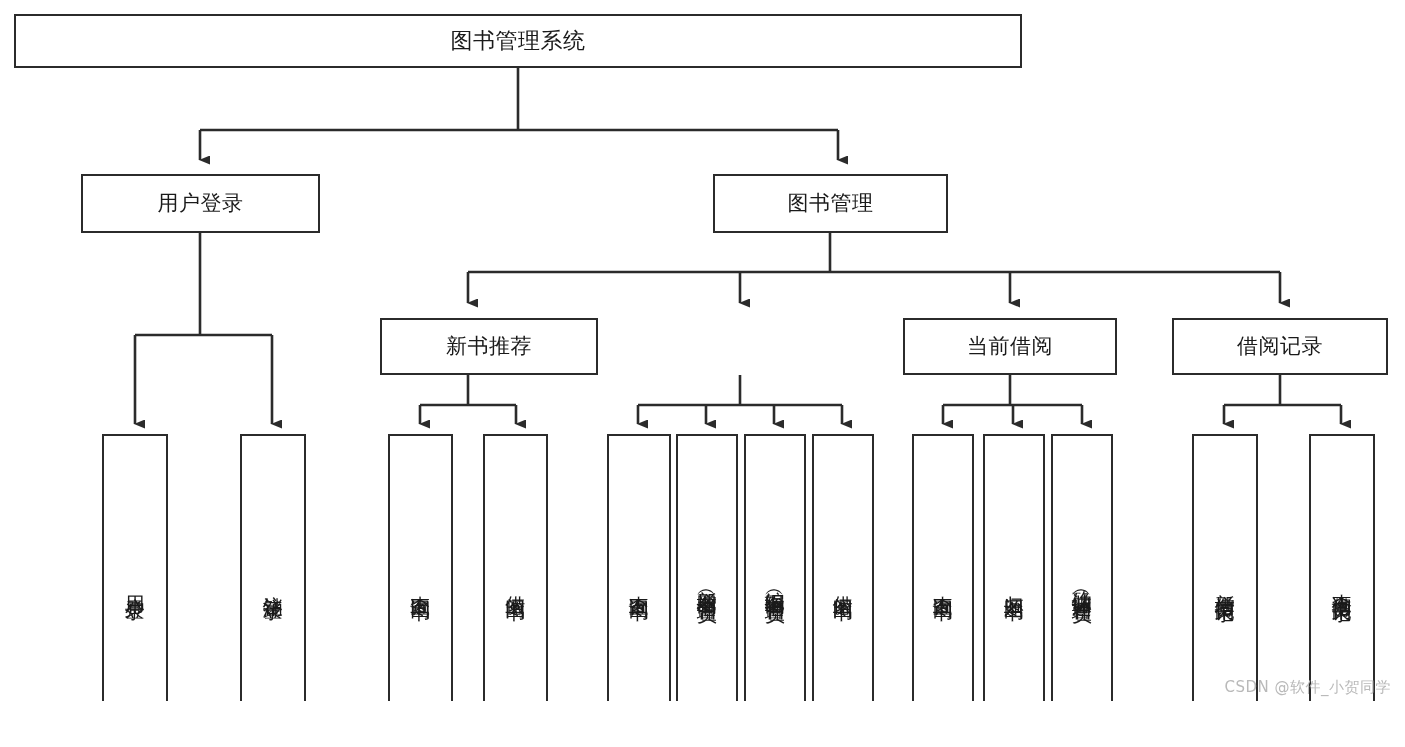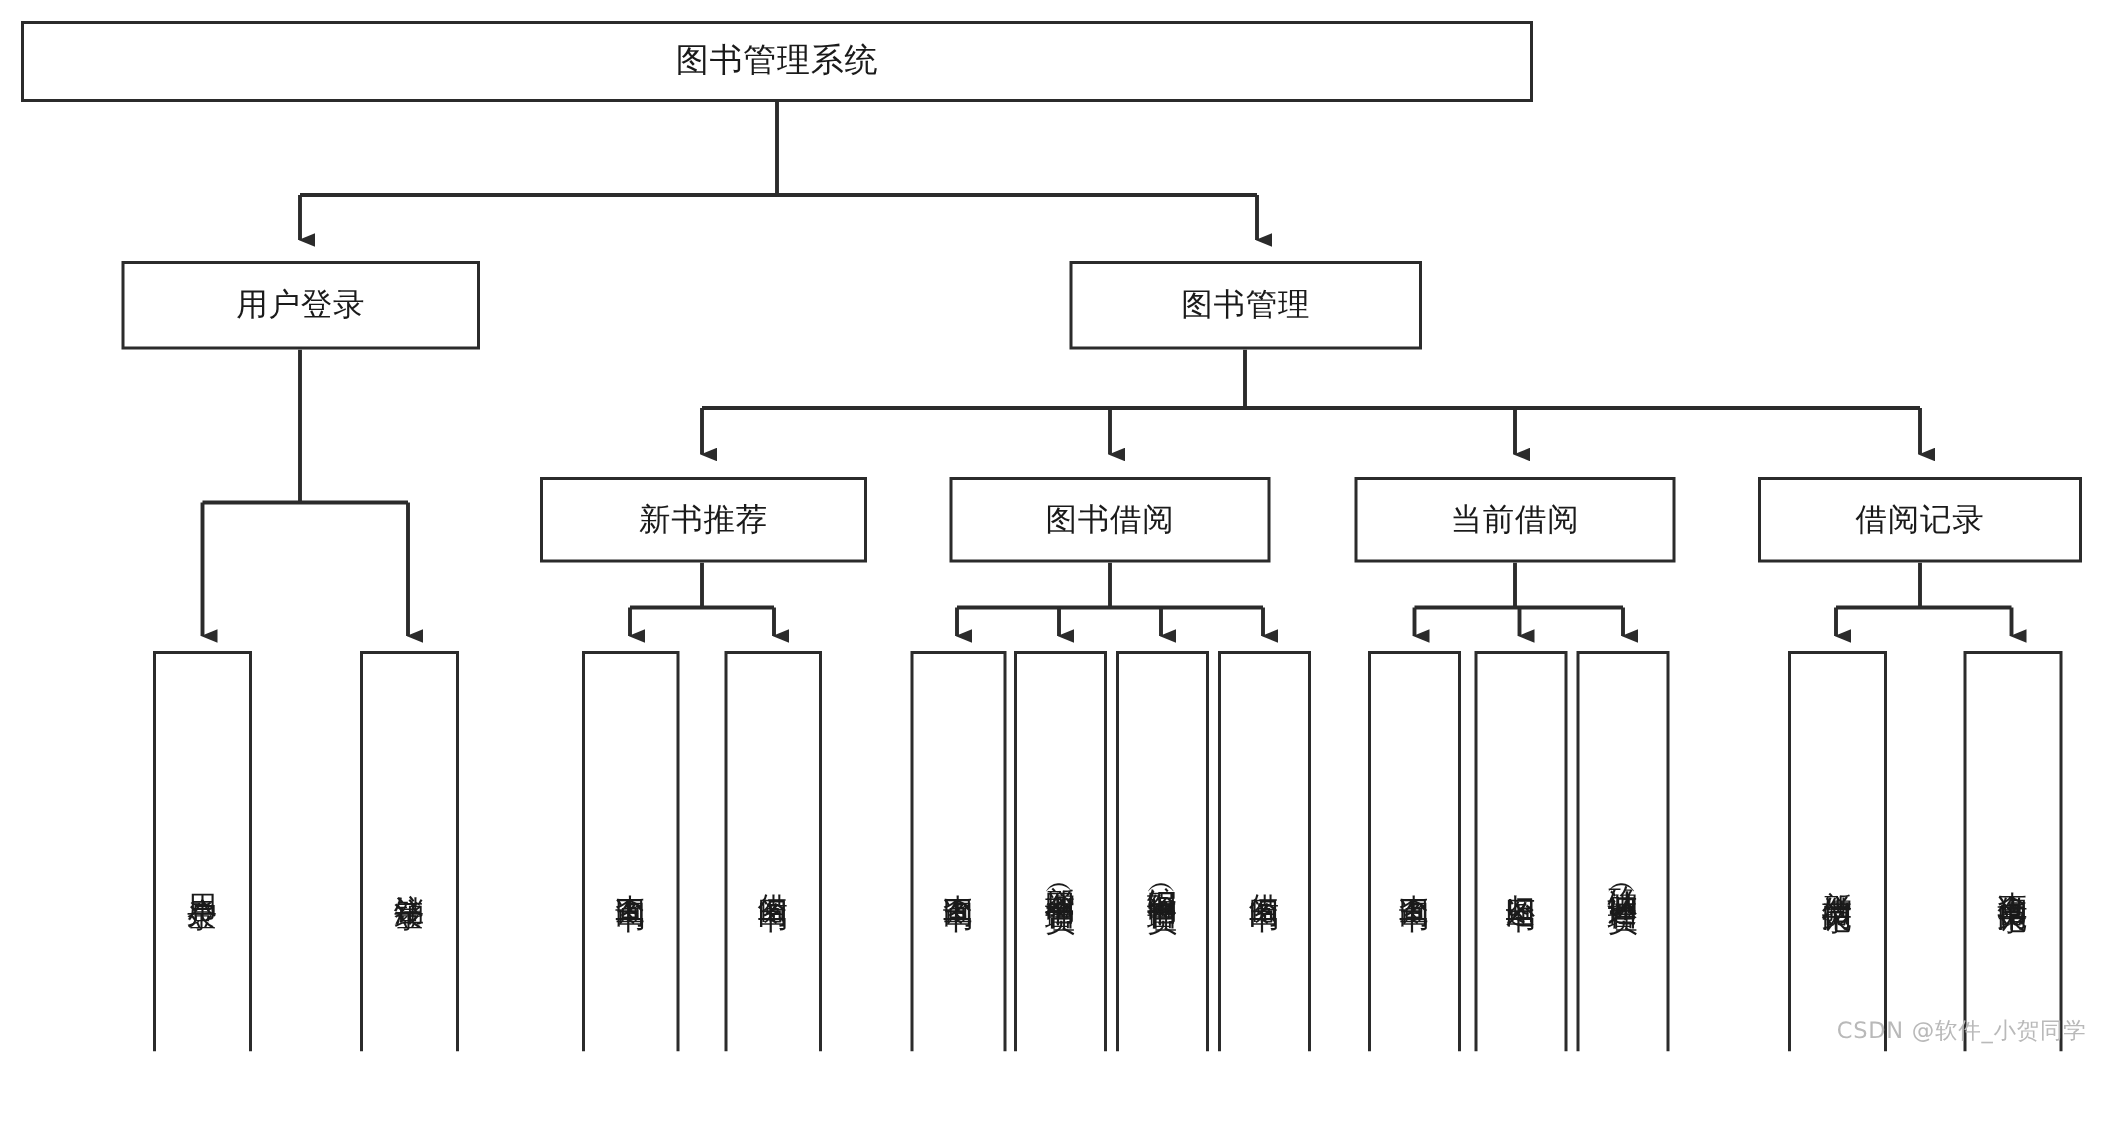--- a/index.html
+++ b/index.html
@@ -134,27 +134,24 @@
   </div>
 
   <div class="node horiz" style="left:81px; top:174px; width:239px; height:59px;">
     <span class="label">用户登录</span>
   </div>
 
   <div class="node horiz" style="left:713px; top:174px; width:235px; height:59px;text-align:right;">
     <span class="label">图书管理</span>
   </div>
 
-  <div class="node horiz" style="left:360px; top:318px; width:218px; height:57px;">
+  <div class="node horiz" style="left:380px; top:318px; width:218px; height:57px;">
     <span class="label">新书推荐</span>
   </div>
 
-  <div class="node horiz" style="left:633px; top:318px; width:214px; height:57px;">
-    <span class="label">图书借阅</span>
-  </div>
 
   <div class="node horiz" style="left:1172px; top:318px; width:216px; height:57px;">
     <span class="label">借阅记录</span>
   </div>
 
   <div class="node horiz" style="left:903px; top:318px; width:214px; height:57px;">
     <span class="label">当前借阅</span>
   </div>
 
   <div class="node vert" style="left:102px; top:434px; width:66px; height:299px;">

